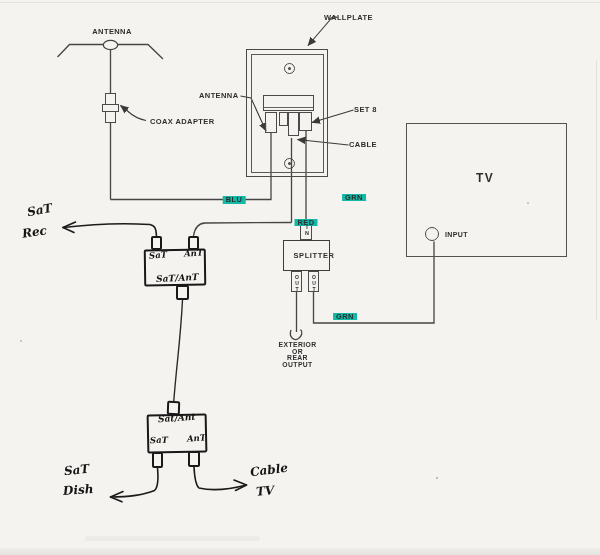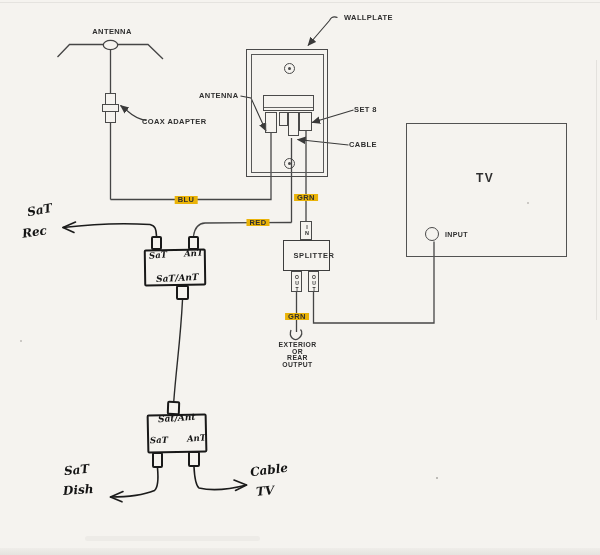--- a/index.html
+++ b/index.html
@@ -2,21 +2,21 @@
 <html><head>
 <meta charset="utf-8">
 <style>
   html,body{margin:0;padding:0;}
   #page{position:relative;width:600px;height:555px;background:#f5f3ef;overflow:hidden;
          font-family:"Liberation Sans",sans-serif;}
   .abs{position:absolute;}
   .lbl{position:absolute;font:bold 7.5px "Liberation Sans",sans-serif;letter-spacing:.4px;
        color:#2e2e2e;white-space:nowrap;line-height:1;}
   .ctr{transform:translateX(-50%);}
-  .onwire{background:#eab308;padding:0 3px;}
+  .onwire{background:#14b8a6;padding:0 3px;margin-left:48px;}
   .hand{position:absolute;font-family:"DejaVu Serif",serif;font-style:italic;font-weight:bold;
         color:#141414;white-space:nowrap;line-height:1;}
   .box{position:absolute;border:1.4px solid #4a4a4a;box-sizing:border-box;background:transparent;}
   .handbox{position:absolute;border:2px solid #191919;box-sizing:border-box;border-radius:2px;}
   .screw{position:absolute;width:11px;height:11px;border:1.3px solid #4a4a4a;border-radius:50%;box-sizing:border-box;}
   .screw::after{content:"";position:absolute;left:50%;top:50%;width:3px;height:3px;
         margin:-1.5px 0 0 -1.5px;background:#4a4a4a;border-radius:50%;}
   .vtext{position:absolute;writing-mode:vertical-rl;text-orientation:upright;
         font:bold 5.5px "Liberation Sans",sans-serif;color:#2e2e2e;line-height:1;letter-spacing:0;}
   svg{position:absolute;left:0;top:0;}
@@ -102,22 +102,22 @@
   <div class="handbox" style="left:188px;top:236px;width:11px;height:14px;"></div>
   <div class="handbox" style="left:144px;top:248.5px;width:62px;height:37px;transform:rotate(-0.8deg);"></div>
   <div class="handbox" style="left:175.5px;top:285px;width:13px;height:15px;"></div>
 
   <div class="handbox" style="left:166.5px;top:400.5px;width:13px;height:14px;transform:rotate(2deg);"></div>
   <div class="handbox" style="left:147px;top:413.5px;width:60px;height:38.5px;transform:rotate(-1.2deg);"></div>
   <div class="handbox" style="left:152px;top:452px;width:11px;height:16px;"></div>
   <div class="handbox" style="left:188px;top:451px;width:12px;height:15.5px;"></div>
 
   <div class="lbl ctr" style="left:112px;top:28px;">ANTENNA</div>
-  <div class="lbl" style="left:142px;top:117.5px;">COAX ADAPTER</div>
-  <div class="lbl" style="left:344px;top:13.5px;">WALLPLATE</div>
+  <div class="lbl" style="left:150px;top:117.5px;">COAX ADAPTER</div>
+  <div class="lbl" style="left:324px;top:13.5px;">WALLPLATE</div>
   <div class="lbl" style="left:199px;top:92px;">ANTENNA</div>
   <div class="lbl" style="left:354px;top:105.5px;">SET 8</div>
   <div class="lbl" style="left:349px;top:141px;">CABLE</div>
 
   <div class="lbl onwire" style="left:186px;top:196px;transform:translateX(-50%);">BLU</div>
   <div class="lbl onwire" style="left:258px;top:218.5px;transform:translateX(-50%);">RED</div>
   <div class="lbl onwire" style="left:306px;top:193.5px;transform:translateX(-50%);">GRN</div>
   <div class="lbl onwire" style="left:297px;top:312.5px;transform:translateX(-50%);">GRN</div>
 
   <div class="lbl" style="left:476px;top:172px;font-size:12px;letter-spacing:1.5px;">TV</div>

